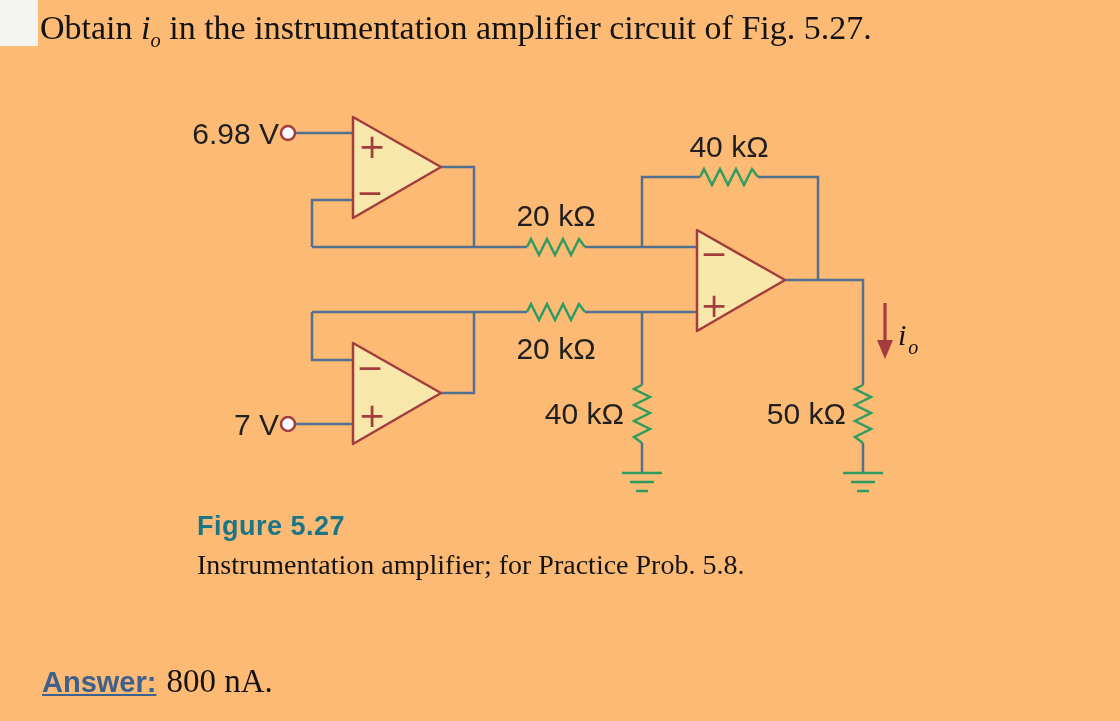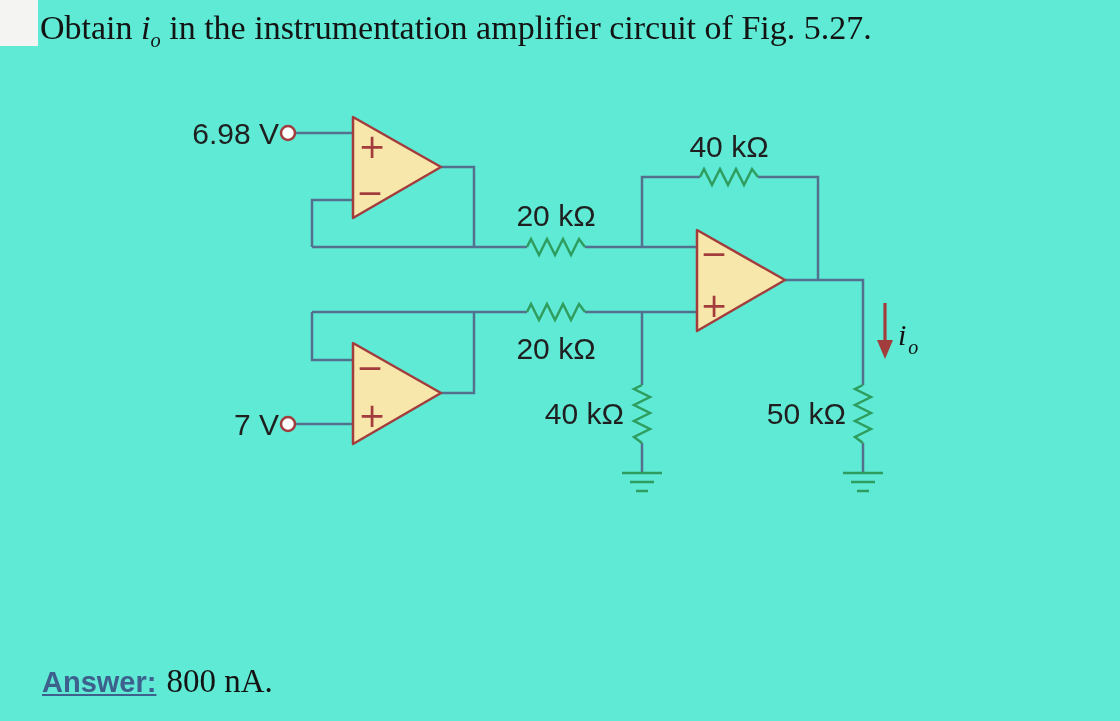--- a/index.html
+++ b/index.html
@@ -1,17 +1,17 @@
 <!DOCTYPE html>
 <html style="--c-wire: #53718f; --c-res: #2f9d5f; --c-opfill: #f8e7aa; --c-maroon: #a33d3d; --c-label: #1f1f1f; --c-teal: #1a7587; --c-answer: #3d608c; --c-ink: #131313; --c-shade: #f4f4f2;"><head>
 <meta charset="utf-8">
 <style>
   html,body { margin:0; padding:0; background:#ffffff; }
   .page {
-    position:relative; width:1120px; height:721px; background:#5eead4;
+    position:relative; width:1120px; height:721px; background:#fdba74;
     overflow:hidden; font-family:"Liberation Sans", sans-serif;
   }
   .corner-shade { position:absolute; left:0; top:0; width:38px; height:46px;
     background:var(--c-shade,#f4f4f2); }
 
   .problem-title {
     position:absolute; left:40px; top:6px; white-space:nowrap;
     font:34px/1.3 "Liberation Serif", serif; color:var(--c-ink,#131313);
   }
   .problem-title sub { font-size:0.60em; line-height:0; }
@@ -101,18 +101,22 @@
     <text class="rlabel mid" x="556" y="226">20 kΩ</text>
     <text class="rlabel mid" x="556" y="359">20 kΩ</text>
     <text class="rlabel end" x="624" y="424">40 kΩ</text>
     <text class="rlabel end" x="846" y="424">50 kΩ</text>
 
     <path class="arrow-line" d="M885 303 V342"></path>
     <polygon class="arrow-head" points="877,340 893,340 885,359"></polygon>
     <text class="io-label" x="898" y="345"><tspan>i</tspan><tspan class="io-sub" dx="2" dy="9">o</tspan></text>
   </svg>
 
+  <div class="figure-block">
+    <div class="figure-label">Figure 5.27</div>
+    <div class="figure-caption">Instrumentation amplifier; for Practice Prob. 5.8.</div>
+  </div>
 
   <div class="answer-block">
     <span class="answer-label">Answer:</span><span class="answer-value">800 nA.</span>
   </div>
 
 </div>
 
 </body></html>

